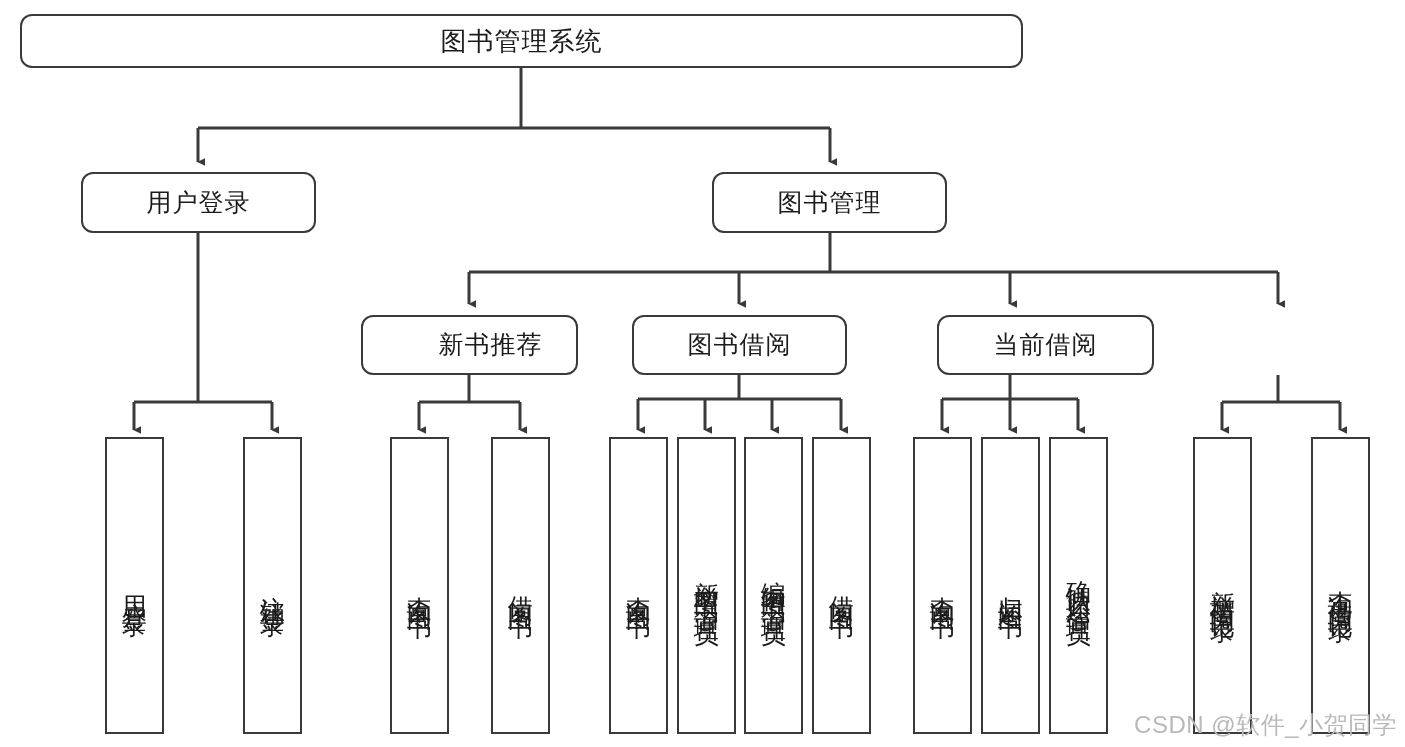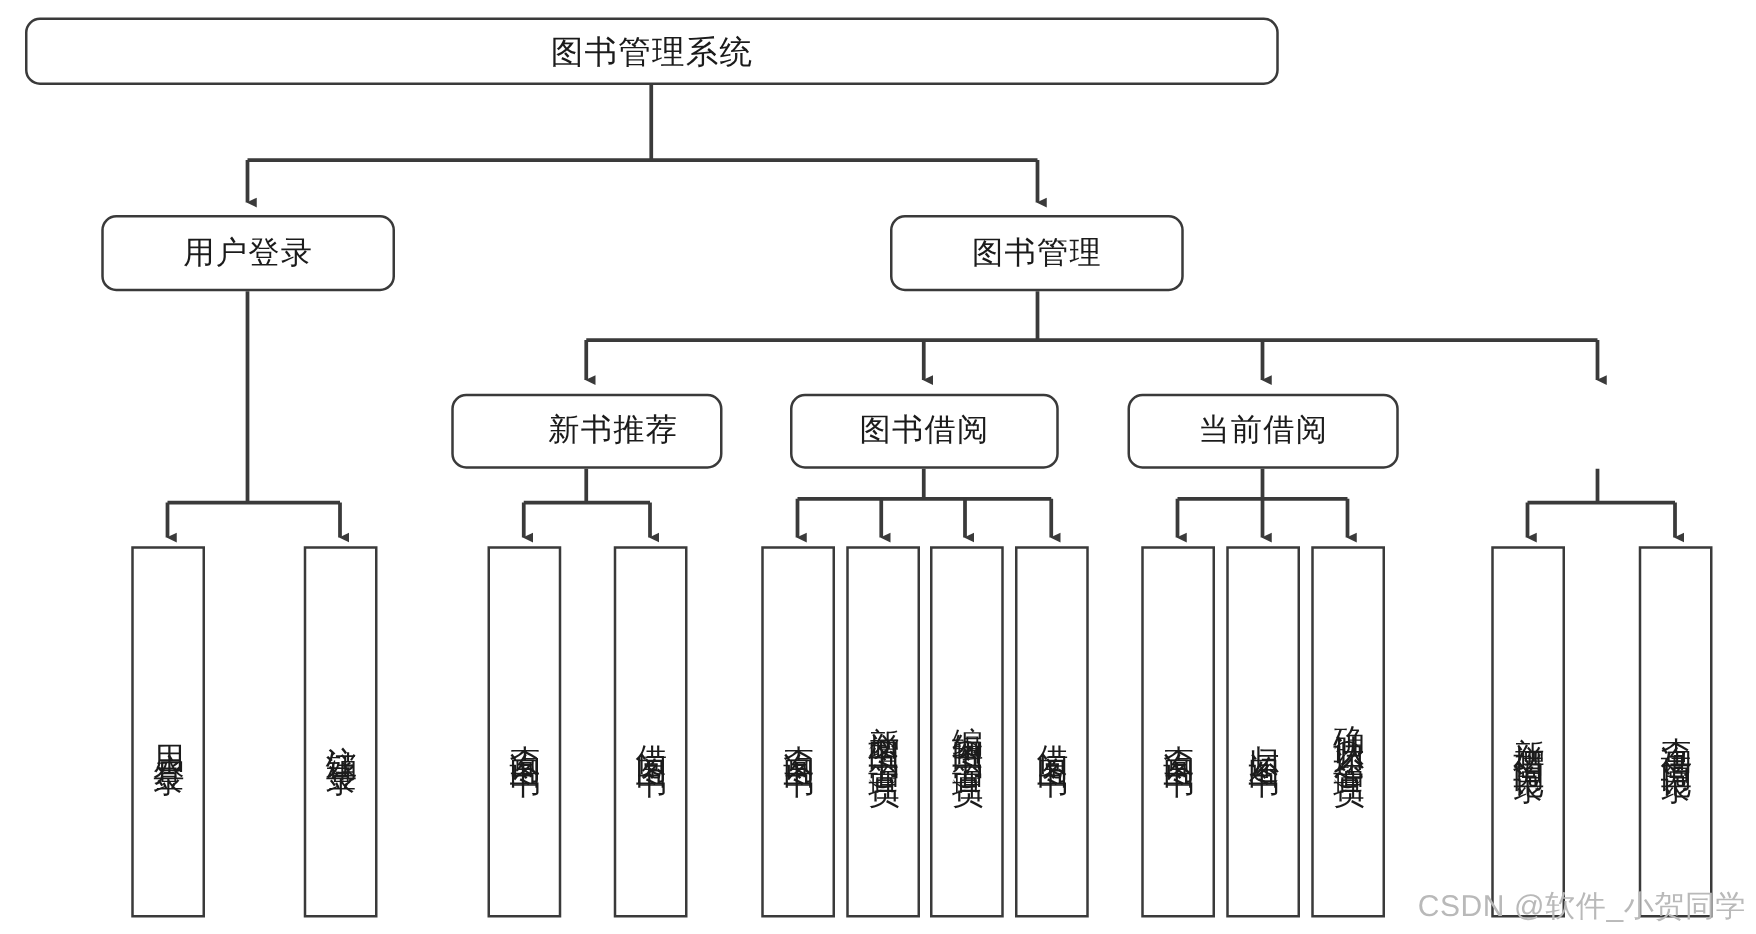--- a/index.html
+++ b/index.html
@@ -137,21 +137,21 @@
   <div class="node horiz" style="left:712px; top:172px; width:235px; height:61px;">
     <span>图书管理</span>
   </div>
 
   <div class="node horiz" style="left:361px; top:315px; width:217px; height:60px;padding-left:42px;">
     <span>新书推荐</span>
   </div>
   <div class="node horiz" style="left:632px; top:315px; width:215px; height:60px;">
     <span>图书借阅</span>
   </div>
-  <div class="node horiz" style="left:902px; top:315px; width:217px; height:60px;">
+  <div class="node horiz" style="left:937px; top:315px; width:217px; height:60px;">
     <span>当前借阅</span>
   </div>
 
   <div class="node leaf" style="left:105px; top:437px; width:59px; height:297px;">
     <span class="vtext">用户登录</span>
   </div>
   <div class="node leaf" style="left:243px; top:437px; width:59px; height:297px;">
     <span class="vtext">注销登录</span>
   </div>
 

